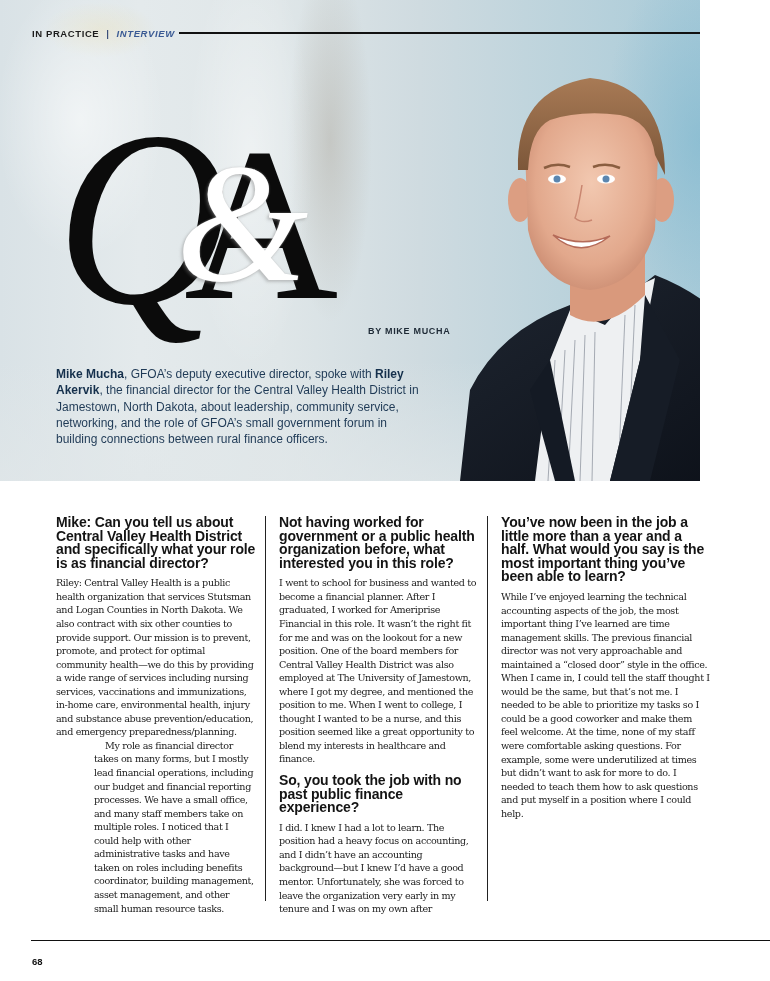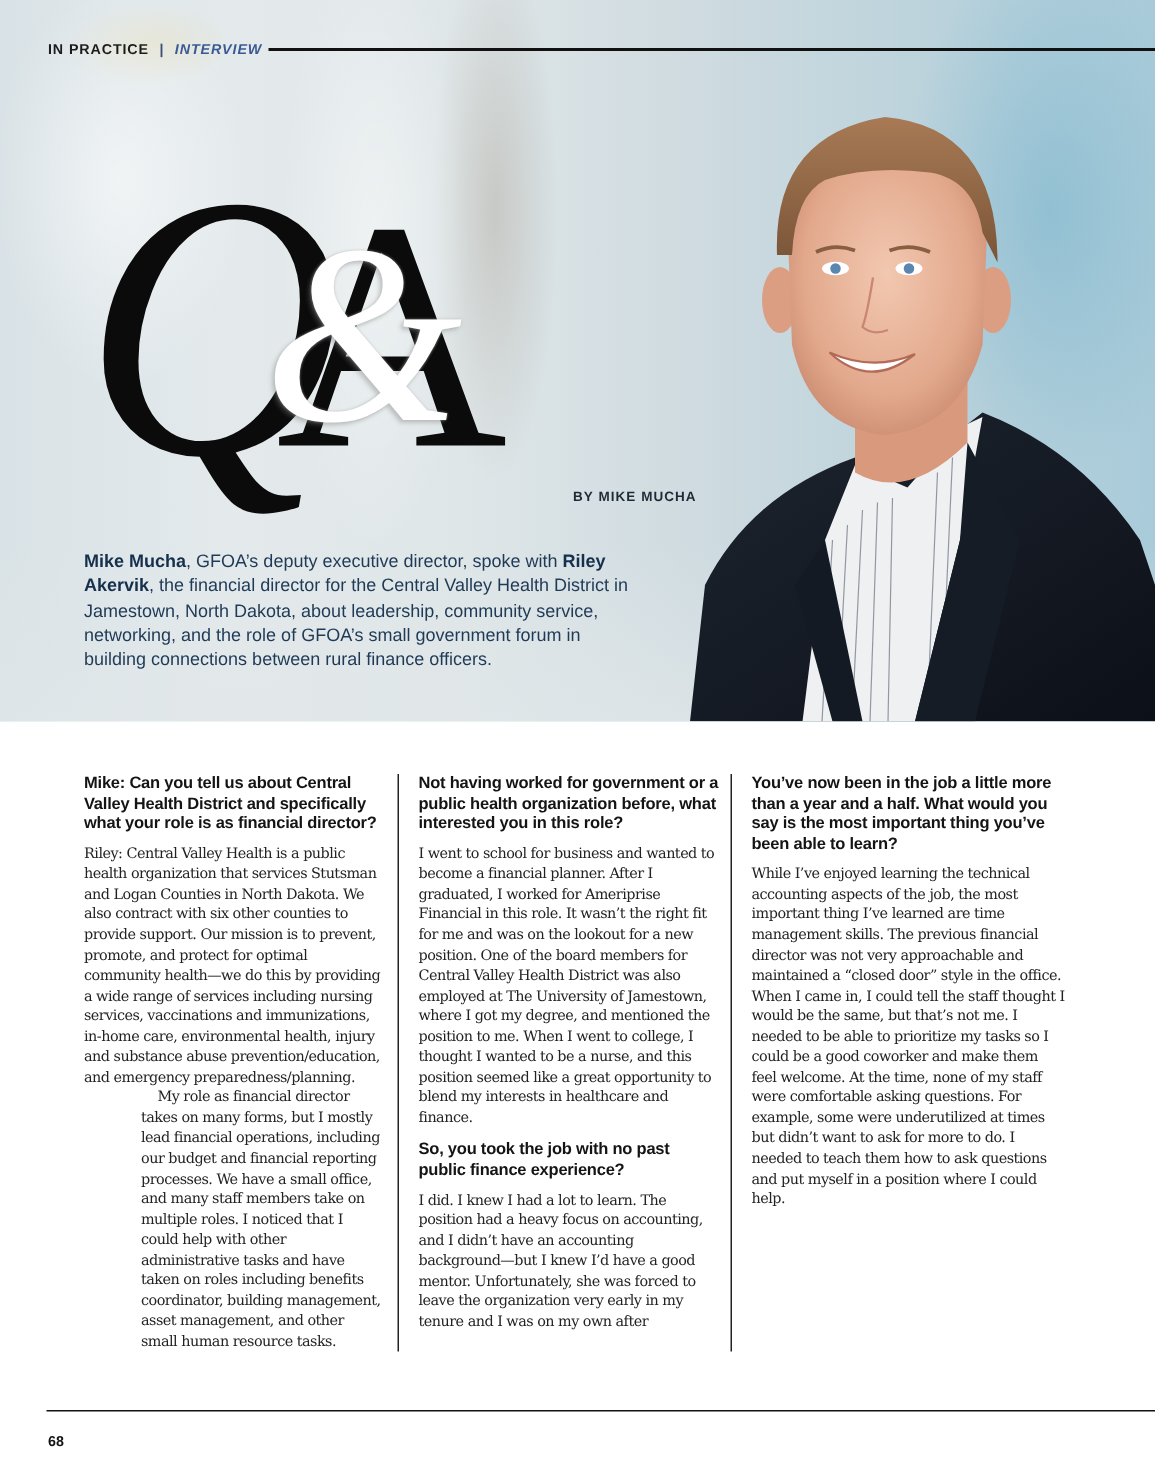--- a/index.html
+++ b/index.html
@@ -1,21 +1,21 @@
 <!DOCTYPE html>
 <html><head>
   <meta charset="utf-8">
   <style>
     * { box-sizing: border-box; margin: 0; padding: 0; }
     html, body { width: 770px; height: 981px; background: #ffffff; overflow: hidden; }
     body { position: relative; font-family: "Liberation Sans", sans-serif; color: #1a1a1a; }
 
     
     .hero {
-      position: absolute; left: 0; top: 0; width: 770px; height: 481px; overflow: hidden;
+      position: absolute; left: 0; top: 0; width: 700px; height: 481px; overflow: hidden;
       background:
         radial-gradient(ellipse 120px 200px at 80px 120px, rgba(255,255,255,0.55), rgba(255,255,255,0) 70%),
         radial-gradient(ellipse 90px 300px at 250px 160px, rgba(255,255,255,0.45), rgba(255,255,255,0) 70%),
         radial-gradient(ellipse 60px 260px at 330px 140px, rgba(160,150,135,0.35), rgba(160,150,135,0) 70%),
         radial-gradient(ellipse 140px 260px at 700px 140px, rgba(120,180,205,0.55), rgba(120,180,205,0) 70%),
         radial-gradient(ellipse 80px 40px at 100px 30px, rgba(230,215,160,0.35), rgba(230,215,160,0) 70%),
         linear-gradient(90deg, #d9e2e6 0%, #e4eaec 20%, #dfe6e8 40%, #cfdbe0 60%, #bcd3dc 80%, #a9cbd9 100%);
     }
     .hero::after {
       content: ""; position: absolute; left: 0; right: 0; bottom: 0; height: 120px;
@@ -47,41 +47,41 @@
       font-size: 170px; line-height: 1; color: #ffffff;
       text-shadow: 0 0 2px rgba(180,180,180,0.7), -2px 2px 3px rgba(120,120,120,0.35);
     }
 
     
     .with {
       position: absolute; left: 377px; top: 268px; z-index: 3; color: #1d4a6b;
       font-weight: 700; font-size: 12.5px; letter-spacing: 3.2px; line-height: 14.5px;
     }
     .byline {
-      position: absolute; left: 382px; top: 326px; z-index: 3; color: #1e2a36;
+      position: absolute; left: 368px; top: 326px; z-index: 3; color: #1e2a36;
       font-weight: 700; font-size: 9px; letter-spacing: 0.7px;
     }
 
     
     .intro {
       position: absolute; left: 56px; top: 366px; width: 372px; z-index: 3;
       font-size: 12px; line-height: 16.3px; color: #1f3a56;
     }
     .intro b { color: #15304c; font-weight: 700; margin-top: 20px; }
 
     
     .portrait { position: absolute; left: 440px; top: 60px; width: 330px; height: 421px; z-index: 2; }
 
     
     .col { position: absolute; top: 516px; font-family: "DejaVu Serif", serif; font-size: 9.6px; line-height: 13.55px; color: #222; letter-spacing: -0.35px; }
     .col1 { left: 56px; width: 200px; }
     .col2 { left: 279px; width: 200px; }
     .col3 { left: 501px; width: 210px; }
     .col .q {
-      font-family: "Liberation Sans", sans-serif; font-weight: 700; font-size: 11px; line-height: 13.6px;
+      font-family: "Liberation Sans", sans-serif; font-weight: 700; font-size: 14px; line-height: 13.6px;
       letter-spacing: -0.15px; color: #141414; margin-bottom: 6px;
     }
     .col p { margin-bottom: 8px; }
     .col p.ind { text-indent: 11px; margin-top: -8px; margin-left: 38px; }
     .divider { position: absolute; top: 516px; width: 1px; height: 385px; background: #222; }
     .div1 { left: 265px; }
     .div2 { left: 487px; }
 
     
     .foot-rule { position: absolute; left: 31px; right: 0; top: 940px; height: 1.3px; background: #111; }

